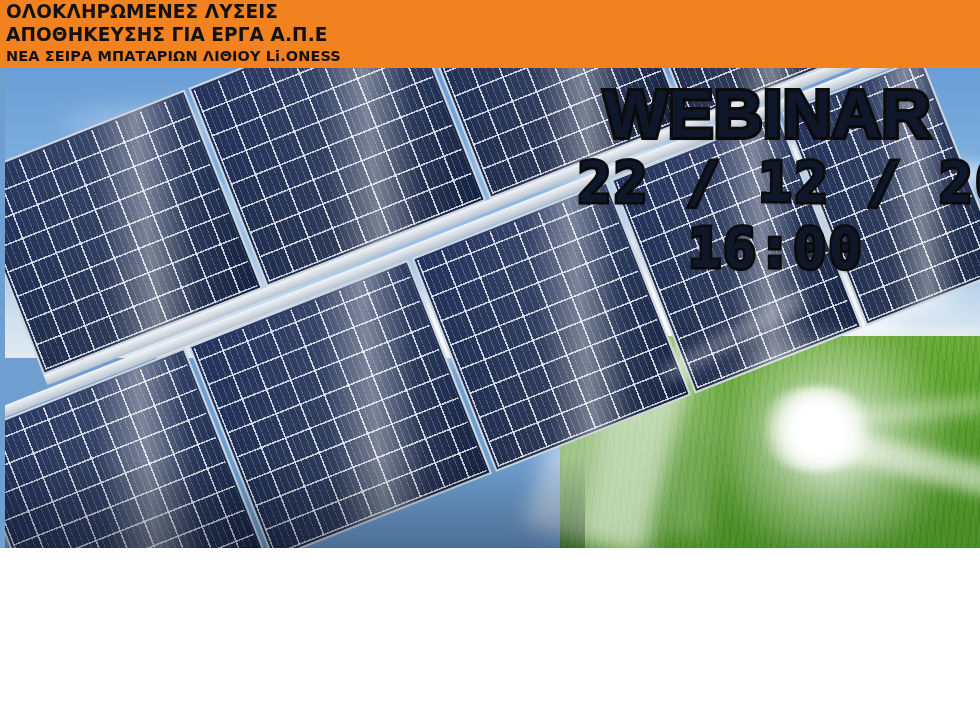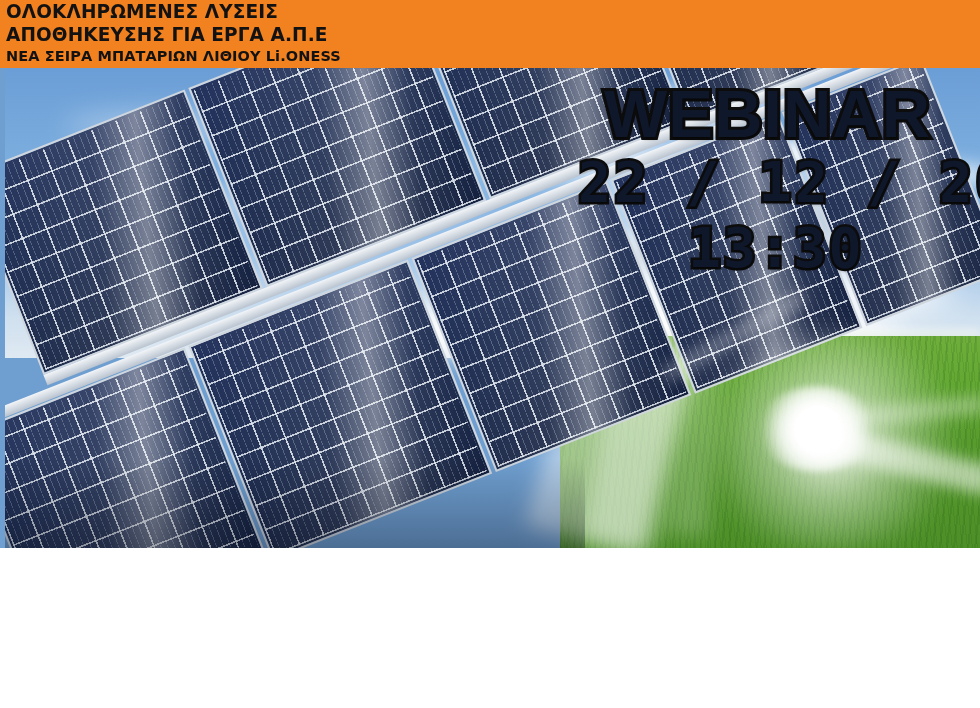--- a/index.html
+++ b/index.html
@@ -179,21 +179,21 @@
       <div class="sun-ray" style="left:800px;top:352px;width:190px;height:30px;transform:rotate(14deg);"></div>
       <div class="sun-ray" style="left:800px;top:346px;width:180px;height:18px;transform:rotate(-6deg);opacity:.6;"></div>
       <div class="sun-ray" style="left:660px;top:300px;width:160px;height:16px;transform:rotate(-30deg);opacity:.5;"></div>
 
     </div>
   </div>
 
   <div id="overlay">
     <div class="ovl" id="webinar-title">WEBINAR</div>
     <div class="ovl" id="webinar-date">22 / 12 / 20</div>
-    <div class="ovl" id="webinar-time">13:30</div>
+    <div class="ovl" id="webinar-time">16:00</div>
   </div>
 
   <div id="footer">
 
     
 
     
 
   </div>
 </div>

